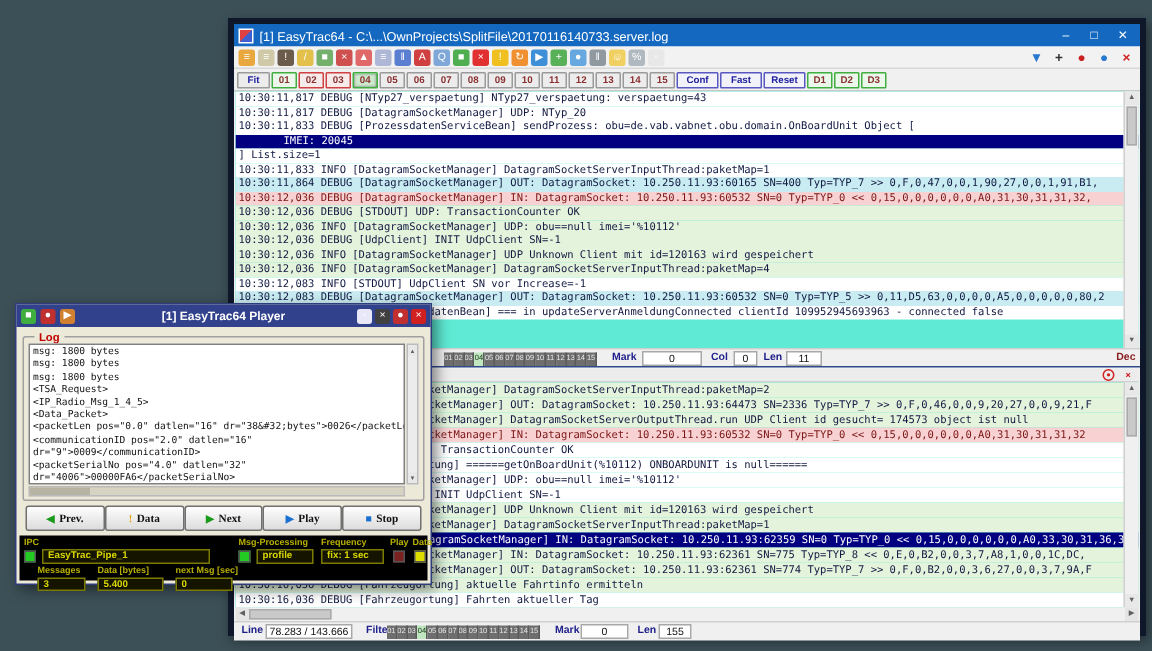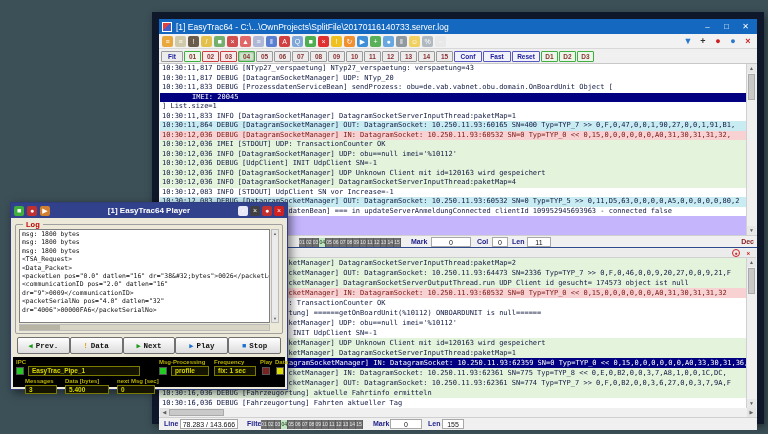--- a/index.html
+++ b/index.html
@@ -2,21 +2,21 @@
 <html><head>
 <meta charset="utf-8">
 <style>
   * { margin:0; padding:0; box-sizing:border-box; }
   html,body { width:768px; height:434px; overflow:hidden; }
   body { font-family:"Liberation Sans", sans-serif; background:#3c5058; position:relative; }
   .desktop { position:absolute; inset:0; background:#3c5058; }
 
   
   .win-main { position:absolute; left:152px; top:12px; width:612px; height:412px;
-    background:#f0f0f0; border:7px solid #0f172a; box-shadow:2px 3px 8px rgba(0,0,0,.45); z-index:1; }
+    background:#f0f0f0; border:4px solid #0f172a; box-shadow:2px 3px 8px rgba(0,0,0,.45); z-index:1; }
   .titlebar { position:absolute; left:0; top:0; right:0; height:15px; background:#1468bf;
     display:flex; align-items:center; padding:0 3px; }
   .appicon { width:10px; height:10px; background:linear-gradient(135deg,#e04040 0 50%,#4060d0 50% 100%);
     border:1px solid #fff; margin-right:4px; flex:0 0 auto; }
   .titletext { color:#fff; font-size:8.5px; white-space:nowrap; overflow:hidden; flex:1; }
   .winbtns { display:flex; gap:2px; }
   .winbtn { width:17px; height:12px; color:#fff; font-size:8px; line-height:12px; text-align:center; cursor:default; }
 
   .toolbar { position:absolute; left:0; top:15px; right:0; height:15px; background:#f2f2f2;
     border-bottom:1px solid #d8d8d8; display:flex; align-items:center; padding:0 3px; }
@@ -30,21 +30,21 @@
   .tab { height:11px; font-size:6.5px; font-weight:bold; line-height:9px; text-align:center;
     background:#ececec; border:1px solid #9a9a9a; border-radius:1px; margin-right:1px; padding:0 2px;
     min-width:17px; color:#8b3030; font-family:"Liberation Sans",sans-serif; }
   .tab.t-fit { color:#2020a0; min-width:22px; }
   .tab.t-green { border:1px solid #3fae3f; background:#eaf7ea; }
   .tab.t-active { border:1px solid #3fae3f; background:#cde9cd; box-shadow:inset 0 0 2px #6a6a6a; }
   .tab.t-red { border:1px solid #d04040; background:#f7eaea; }
   .tab.t-blue { border:1px solid #5858c0; color:#2020a0; background:#f2f2fa; min-width:28px; }
   .tab.t-plain { color:#8b3030; }
 
-  .logpane { position:absolute; left:1px; right:1px; background:#c4b5fd; overflow:hidden;
+  .logpane { position:absolute; left:1px; right:1px; background:#5eead4; overflow:hidden;
     font-family:"DejaVu Sans Mono", monospace; font-size:7px; }
   .pane-top { top:45px; height:171px; }
   .pane-bottom { top:239px; height:150px; }
   .logline { height:9.5px; line-height:9.5px; white-space:nowrap; padding-left:2px; color:#101840; }
   .pane-bottom .logline { height:10px; line-height:10px; }
   .logline.c-white { background:#ffffff; }
   .logline.c-green { background:#e3f3dc; }
   .logline.c-cyan  { background:#c9ecf2; }
   .logline.c-pink  { background:#f8d2d2; color:#7a1414; }
   .logline.c-sel   { background:#000080; color:#ffffff;padding-left:32px; }
@@ -98,21 +98,21 @@
     border:1px solid #808080; overflow:hidden; font-family:"DejaVu Sans Mono",monospace; font-size:6.4px; }
   .pline { height:8.4px; line-height:8.4px; white-space:nowrap; padding-left:2px; color:#111; }
   .pvscroll { position:absolute; right:3px; top:4px; width:8px; bottom:10px; background:#ececec; border:1px solid #bbb; }
   .phscroll { position:absolute; left:3px; right:12px; bottom:2px; height:7px; background:#d8d4c4; border:1px solid #bbb; }
   .phthumb { width:40px; height:5px; background:#b8b4a4; }
 
   .pbuttons { position:absolute; left:6px; right:6px; top:134px; height:18px;
     display:flex; justify-content:space-between; }
   .pbtn { width:64px; height:17px; background:linear-gradient(#fefefe,#dcdcdc); border:1px solid #707070;
     border-radius:2px; font-size:7.5px; font-weight:bold; color:#111;
-    display:flex; align-items:center; justify-content:center; gap:3px; font-family:Liberation Mono, monospace; }
+    display:flex; align-items:center; justify-content:center; gap:3px; font-family:Liberation Serif, serif; }
   .pbi { font-size:7px; font-weight:bold; }
   .pbi.green { color:#1a9a1a; } .pbi.yellow { color:#e0a000; } .pbi.blue { color:#1a70d0; }
 
   .blackpanel { position:absolute; left:2px; right:2px; top:154px; bottom:2px; background:#000; }
   .plabel { position:absolute; color:#b8b000; font-size:6px; font-weight:bold; white-space:nowrap; }
   .pfield { position:absolute; height:10px; background:#141400; border:1px solid #7a7a00;
     color:#d8d800; font-size:6.5px; font-weight:bold; line-height:8px; padding-left:3px;
     font-family:"Liberation Sans",sans-serif; overflow:hidden; }
   .led { position:absolute; width:8px; height:8px; border:1px solid #555; }
   .led.green { background:#22cc22; } .led.darkred { background:#7a2222; } .led.yellow { background:#dddd00; }
@@ -204,21 +204,21 @@
   <div class="logpane pane-top">
 
   <div class="logline c-white">10:30:11,817 DEBUG [NTyp27_verspaetung] NTyp27_verspaetung: verspaetung=43</div>
       <div class="logline c-white">10:30:11,817 DEBUG [DatagramSocketManager] UDP: NTyp_20</div>
       <div class="logline c-white">10:30:11,833 DEBUG [ProzessdatenServiceBean] sendProzess: obu=de.vab.vabnet.obu.domain.OnBoardUnit Object [</div>
       <div class="logline c-sel">IMEI: 20045</div>
       <div class="logline c-white">] List.size=1</div>
       <div class="logline c-white">10:30:11,833 INFO  [DatagramSocketManager] DatagramSocketServerInputThread:paketMap=1</div>
       <div class="logline c-cyan">10:30:11,864 DEBUG [DatagramSocketManager] OUT: DatagramSocket: 10.250.11.93:60165 SN=400 Typ=TYP_7 &gt;&gt; 0,F,0,47,0,0,1,90,27,0,0,1,91,B1,</div>
       <div class="logline c-pink">10:30:12,036 DEBUG [DatagramSocketManager] IN:  DatagramSocket: 10.250.11.93:60532 SN=0 Typ=TYP_0 &lt;&lt; 0,15,0,0,0,0,0,0,A0,31,30,31,31,32,</div>
-      <div class="logline c-green">10:30:12,036 IMEI  [STDOUT] UDP: TransactionCounter OK</div>
+      <div class="logline c-green">10:30:12,036 DEBUG  [STDOUT] UDP: TransactionCounter OK</div>
       <div class="logline c-green">10:30:12,036 INFO  [DatagramSocketManager] UDP: obu==null imei='%10112'</div>
       <div class="logline c-green">10:30:12,036 DEBUG [UdpClient] INIT UdpClient SN=-1</div>
       <div class="logline c-green">10:30:12,036 INFO  [DatagramSocketManager] UDP Unknown Client mit id=120163 wird gespeichert</div>
       <div class="logline c-green">10:30:12,036 INFO  [DatagramSocketManager] DatagramSocketServerInputThread:paketMap=4</div>
       <div class="logline c-white">10:30:12,083 INFO  [STDOUT] UdpClient SN vor Increase=-1</div>
       <div class="logline c-cyan">10:30:12,083 DEBUG [DatagramSocketManager] OUT: DatagramSocket: 10.250.11.93:60532 SN=0 Typ=TYP_5 &gt;&gt; 0,11,D5,63,0,0,0,0,A5,0,0,0,0,0,80,2</div>
       <div class="logline c-white">10:30:12,099 DEBUG [AnmeldungsdatenBean]  === in updateServerAnmeldungConnected clientId 109952945693963 - connected false</div>
     </div>
   <div class="vscroll vs-top">
     <div class="varrow">▲</div>
@@ -341,20 +341,21 @@
   </div>
 
   <div class="groupbox">
     <span class="gblabel">Log</span>
     <div class="plog">
 
     <div class="pline">msg: 1800 bytes</div>
         <div class="pline">msg: 1800 bytes</div>
         <div class="pline">msg: 1800 bytes</div>
         <div class="pline">&lt;TSA_Request&gt;</div>
+        <div class="pline">&lt;IP_Radio_Msg_1_4_5&gt;</div>
         <div class="pline">&lt;Data_Packet&gt;</div>
         <div class="pline">&lt;packetLen pos="0.0" datlen="16" dr="38&amp;#32;bytes"&gt;0026&lt;/packetLen&gt;</div>
         <div class="pline">&lt;communicationID pos="2.0" datlen="16"</div>
         <div class="pline">dr="9"&gt;0009&lt;/communicationID&gt;</div>
         <div class="pline">&lt;packetSerialNo pos="4.0" datlen="32"</div>
         <div class="pline">dr="4006"&gt;00000FA6&lt;/packetSerialNo&gt;</div>
       </div>
     <div class="pvscroll">
       <div class="varrow" style="font-size:4px;height:7px;line-height:7px;">▲</div>
       <div class="varrow" style="position:absolute;bottom:0;left:0;right:0;font-size:4px;height:7px;line-height:7px;">▼</div>

